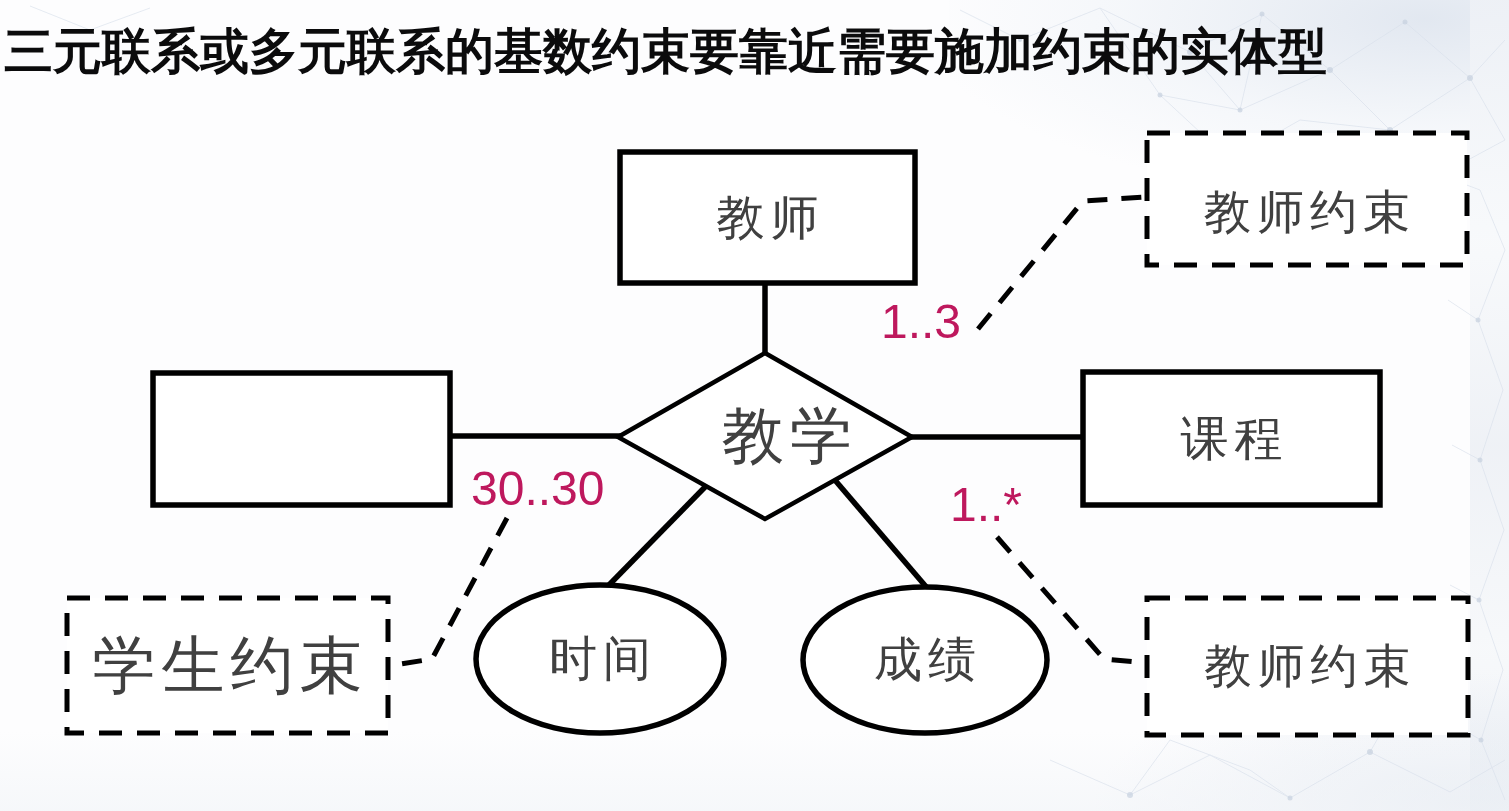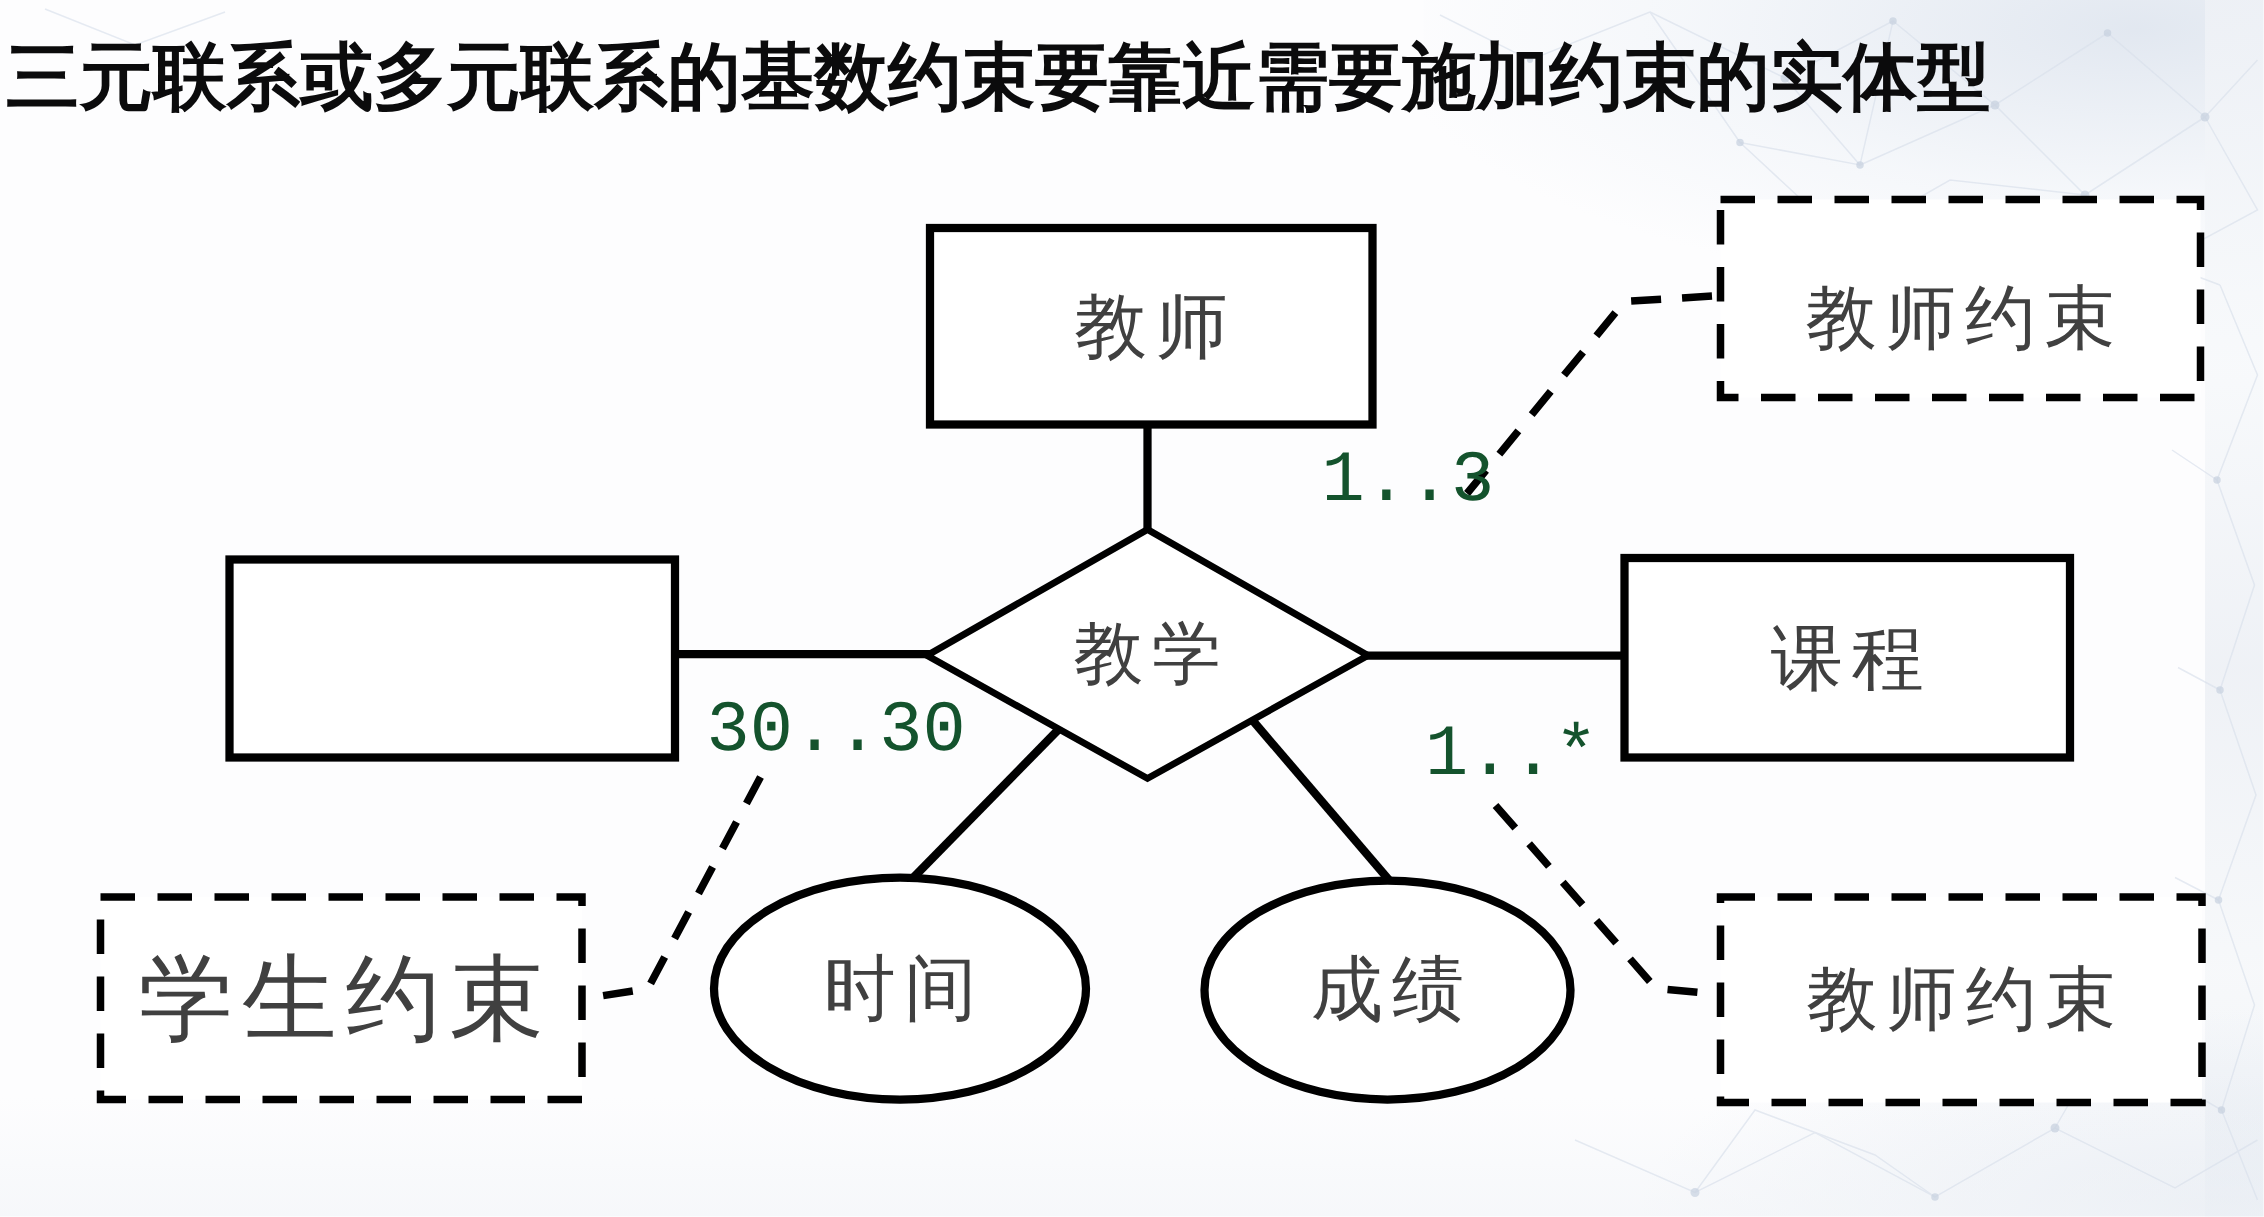--- a/index.html
+++ b/index.html
@@ -37,28 +37,28 @@
     font-size:49px;font-weight:bold;color:#0b0b0c;letter-spacing:0px;
     font-family:Liberation Sans, sans-serif;white-space:nowrap;
   }
   .node-label{
     position:absolute;display:flex;align-items:center;justify-content:center;
     font-family:"DejaVu Serif","Liberation Serif",serif;
     color:#404040;font-size:48px;letter-spacing:6px;text-indent:6px;
   }
   .cardinality{
     position:absolute;
-    font-family:Liberation Mono, monospace;
-    color:#14532d;font-size:48px;white-space:nowrap;letter-spacing:0;text-indent:0;
+    font-family:Liberation Sans, sans-serif;
+    color:#be185d;font-size:48px;white-space:nowrap;letter-spacing:0;text-indent:0;
   }
   
   .lbl-teacher{left:620px;top:152px;width:295px;height:131px;}
   .lbl-student{left:153px;top:373px;width:297px;height:132px;}
   .lbl-course{left:1083px;top:372px;width:297px;height:133px;}
-  .lbl-relationship{left:618px;top:352px;width:294px;height:167px;font-size:46px;}
+  .lbl-relationship{left:640px;top:352px;width:294px;height:167px;font-size:62px;}
   .lbl-time{left:475px;top:585px;width:250px;height:148px;}
   .lbl-grade{left:803px;top:587px;width:244px;height:146px;}
   .lbl-tc{left:1147px;top:146px;width:320px;height:132px;font-size:47px;}
   .lbl-sc{left:67px;top:598px;width:321px;height:135px;font-size:63px;}
   .lbl-cc{left:1147px;top:598px;width:321px;height:137px;font-size:47px;}
   .card-teacher{left:881px;top:294px;}
   .card-student{left:471px;top:461px;}
   .card-course{left:950px;top:477px;}
 </style>
 </head>

